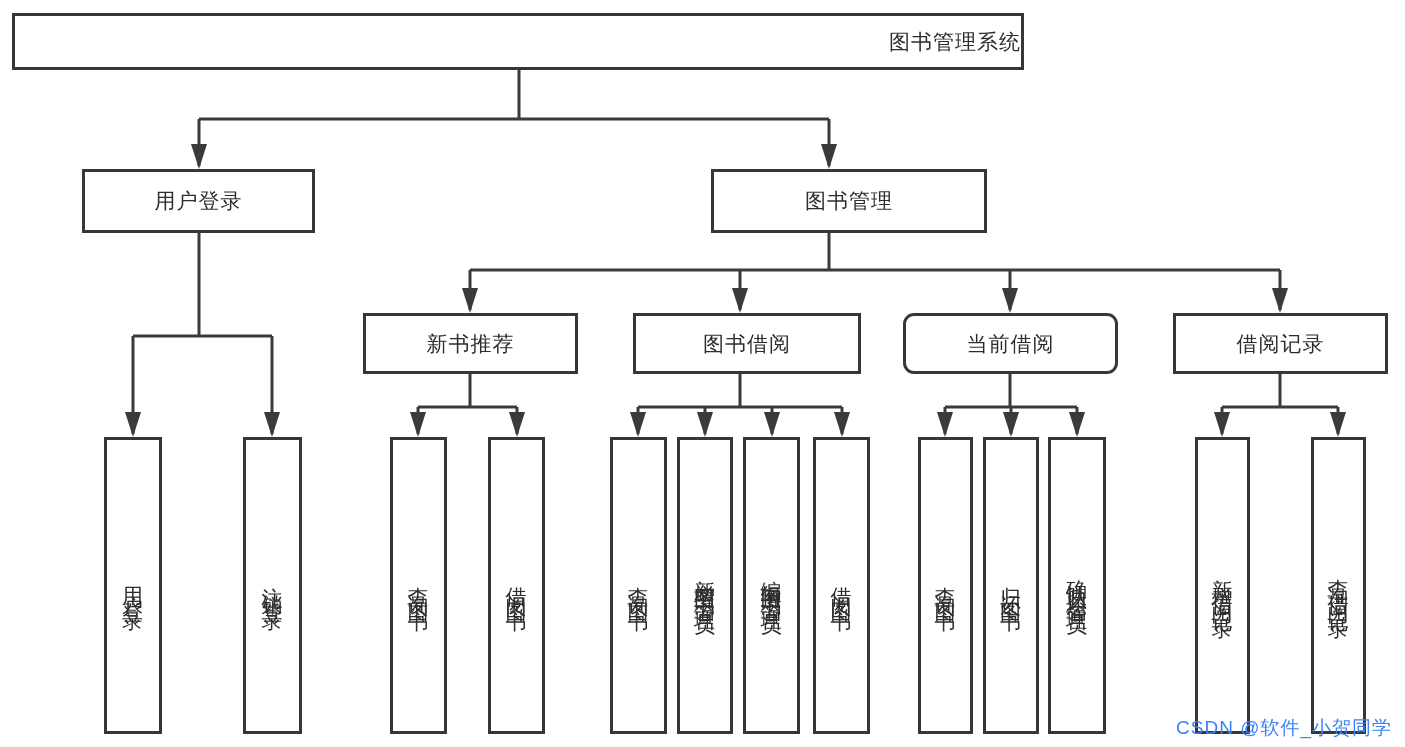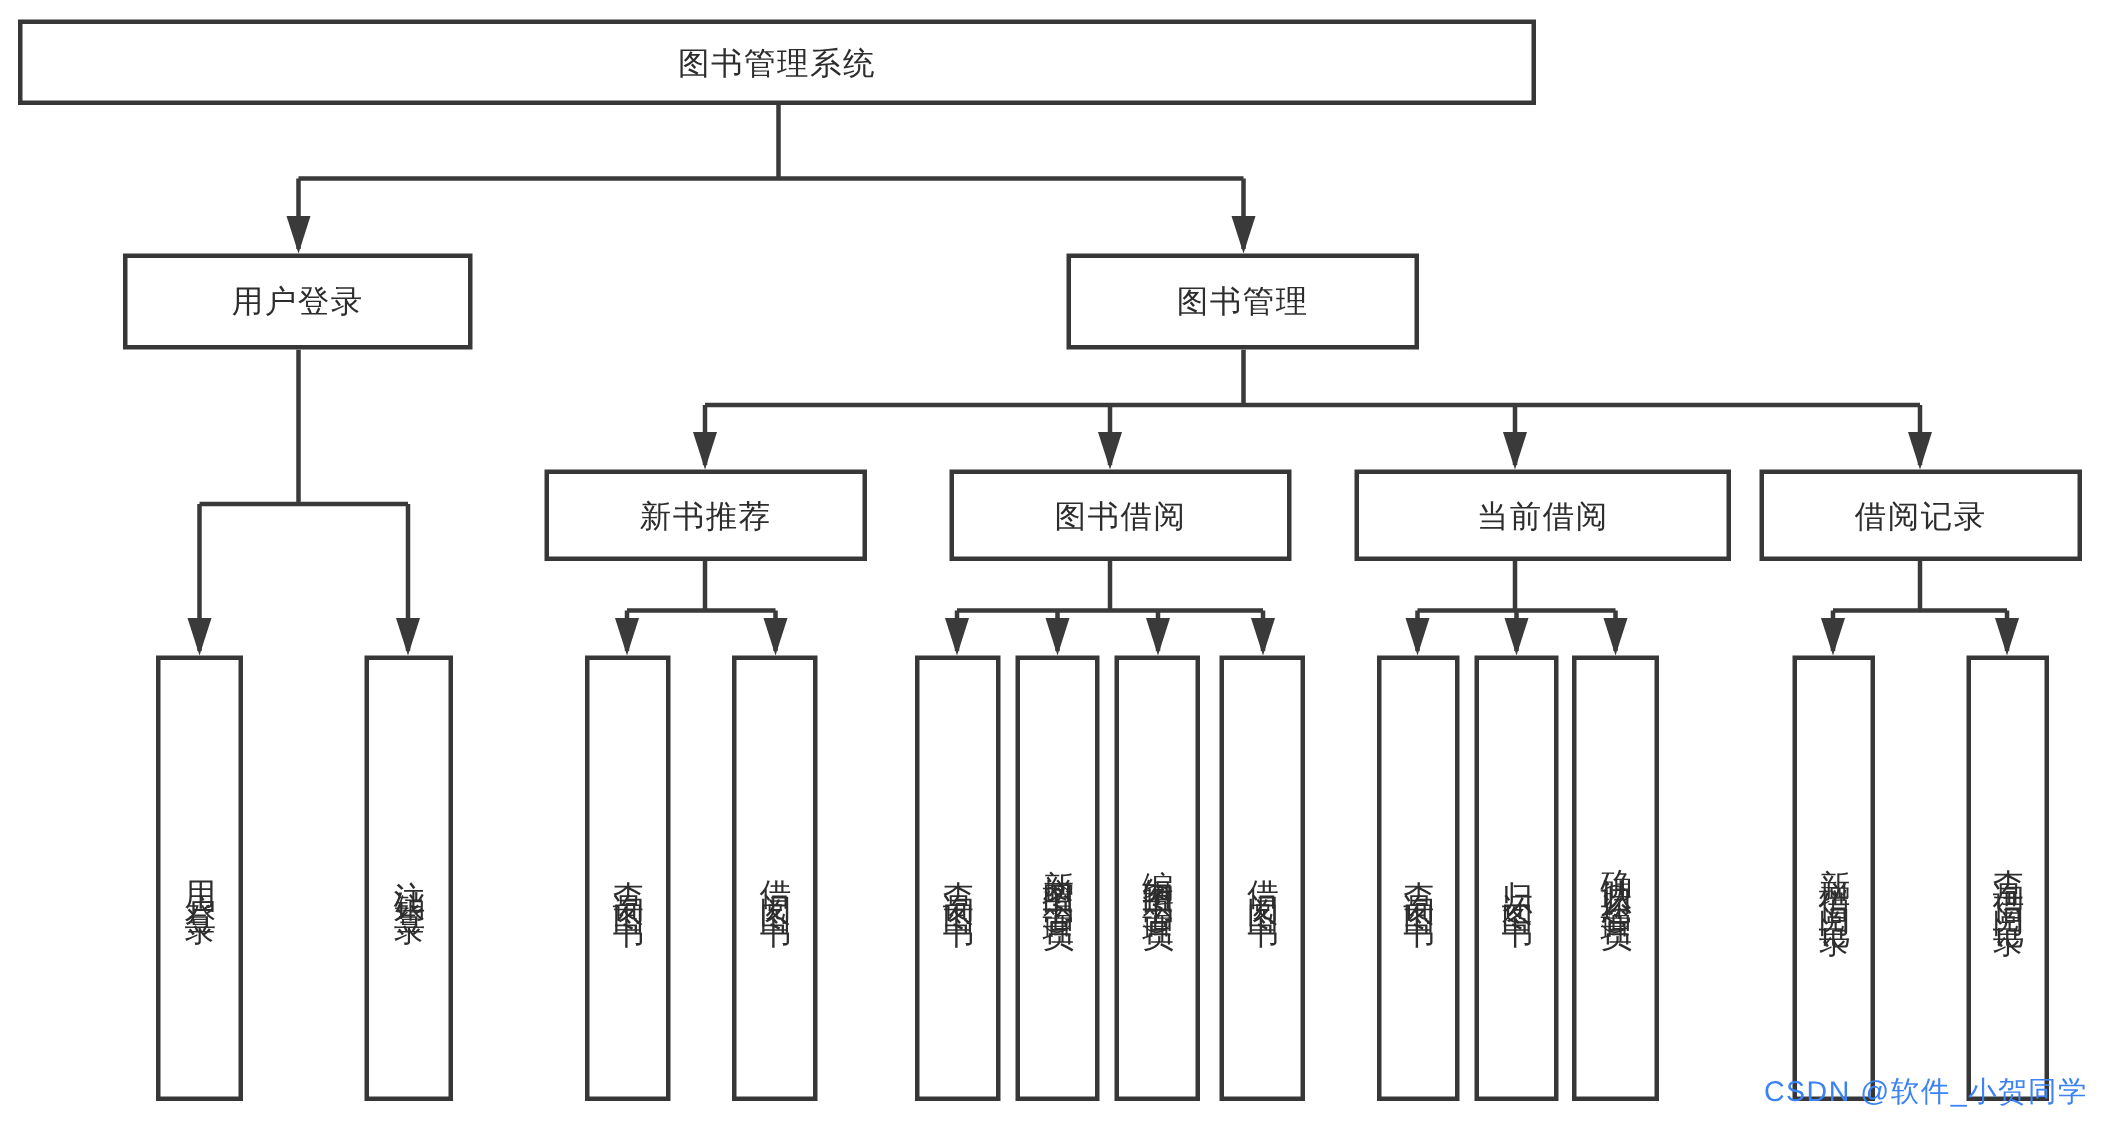--- a/index.html
+++ b/index.html
@@ -90,38 +90,38 @@
       <polygon points="764,412 780,412 772,437"></polygon>
       <polygon points="834,412 850,412 842,437"></polygon>
       <polygon points="937,412 953,412 945,437"></polygon>
       <polygon points="1003,412 1019,412 1011,437"></polygon>
       <polygon points="1069,412 1085,412 1077,437"></polygon>
       <polygon points="1214,412 1230,412 1222,437"></polygon>
       <polygon points="1330,412 1346,412 1338,437"></polygon>
     </g>
   </svg>
 
-  <div class="box" style="left:12px; top:13px; width:1012px; height:57px;">
+  <div class="box" style="left:12px; top:13px; width:1012px; height:57px;justify-content:flex-end;">
     <span class="hlabel">图书管理系统</span>
   </div>
 
   <div class="box" style="left:82px; top:169px; width:233px; height:64px;">
     <span class="hlabel">用户登录</span>
   </div>
-  <div class="box" style="left:711px; top:169px; width:235px; height:64px;">
+  <div class="box" style="left:711px; top:169px; width:276px; height:64px;">
     <span class="hlabel">图书管理</span>
   </div>
 
   <div class="box" style="left:363px; top:313px; width:215px; height:61px;text-align:right;">
     <span class="hlabel">新书推荐</span>
   </div>
   <div class="box" style="left:633px; top:313px; width:228px; height:61px;">
     <span class="hlabel">图书借阅</span>
   </div>
-  <div class="box" style="left:903px; top:313px; width:251px; height:61px;">
+  <div class="box" style="left:903px; top:313px; width:215px; height:61px;border-radius:11px;">
     <span class="hlabel">当前借阅</span>
   </div>
   <div class="box" style="left:1173px; top:313px; width:215px; height:61px;">
     <span class="hlabel">借阅记录</span>
   </div>
 
   <div class="box leaf" style="left:104px; width:58px;">
     <span class="vlabel">用户登录</span>
   </div>
   <div class="box leaf" style="left:243px; width:59px;">

